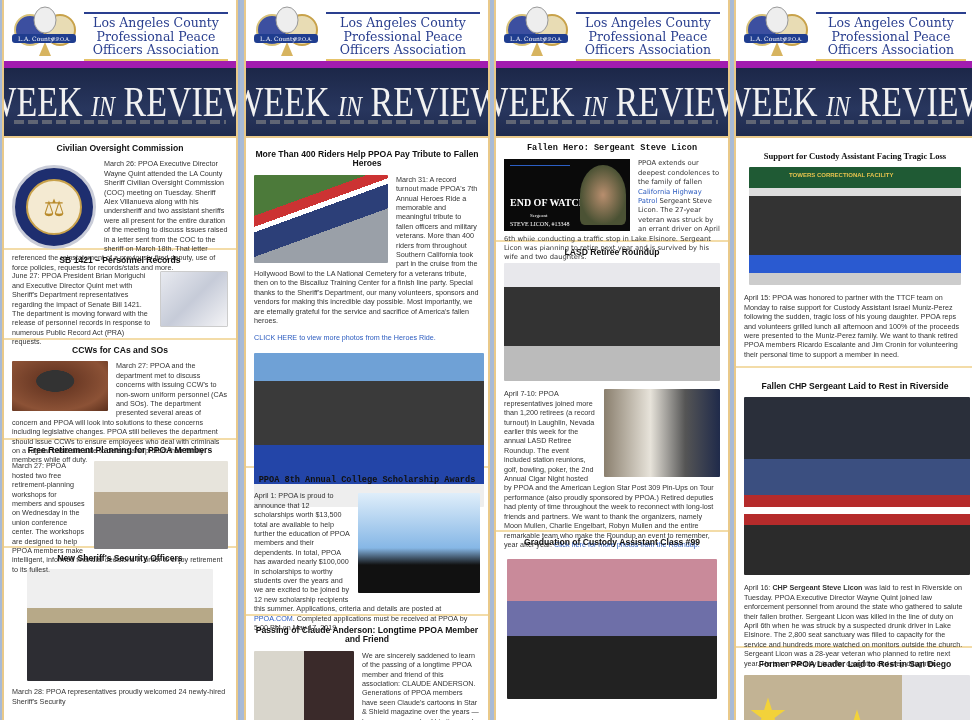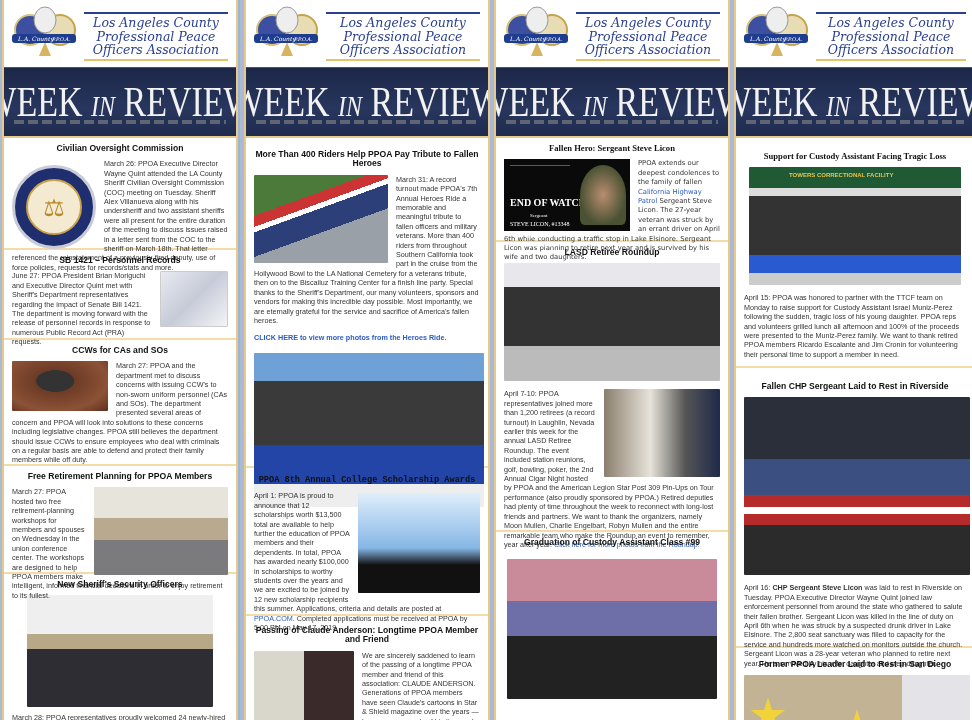--- a/index.html
+++ b/index.html
@@ -3,21 +3,21 @@
 <meta charset="utf-8">
 <style>
   * { box-sizing: border-box; margin: 0; padding: 0; }
   html, body { width: 972px; height: 720px; overflow: hidden; background: #9fb4d4; }
   body { font-family: "Liberation Sans", sans-serif; position: relative; }
   .page {
     position: absolute; top: 0; height: 720px; overflow: hidden;
     background: #ffffff; border-left: 2px solid #e9c98a; border-right: 2px solid #e9c98a;
   }
   .gap { position: absolute; top: 0; height: 720px; background: #a8bad6; }
-  .header { height: 68px; position: relative; background: #fff; border-bottom: 1px solid #a21caf; font-style: italic; }
+  .header { height: 68px; position: relative; background: #fff; border-bottom: 7px solid #a21caf; }
   .logo { position: absolute; left: 4px; top: 4px; width: 72px; height: 60px; }
   .assoc { position: absolute; left: 80px; right: 8px; top: 12px; text-align: center;
            font-family: "DejaVu Serif", serif; color: #2a3f8f; font-size: 12.5px; line-height: 13.5px; }
   .assoc .rule-top { height: 2px; background: #2a3f8f; margin: 0 0 2px 0; }
   .assoc .rule-bot { height: 2px; background: #e6c36a; margin-top: 2px; }
   .banner {
     height: 70px; background: linear-gradient(#1c2748, #28365e 60%, #1f2b4e);
     position: relative; display: flex; align-items: center; justify-content: center;
     border-bottom: 2px solid #e9c98a;
   }
@@ -26,21 +26,21 @@
   .banner .wir i { font-size: 24px; }
   .banner .stripe { position: absolute; left: 10px; right: 10px; bottom: 12px; height: 4px;
                     background: repeating-linear-gradient(90deg, #888 0 10px, transparent 10px 14px); opacity: .6; }
   .section { padding: 4px 8px 6px; border-bottom: 2px solid #f3dca8; font-size: 7.2px; line-height: 9.4px; color: #333; }
   .section h3 { font-size: 8.6px; text-align: center; color: #111; margin: 2px 0 6px; font-weight: bold; }
   .fl { float: left; margin: 0 8px 2px 0; }
   .fr { float: right; margin: 0 0 2px 8px; }
   .clear::after { content: ""; display: block; clear: both; }
   .img { border-radius: 1px; }
   a, .link { color: #2b5bbf; text-decoration: none; text-align: right; }
-  .link-strong { color: #2b5bbf; font-weight: bold; }
+  .link-strong { color: #2b5bbf; font-weight: normal; }
   .seal { width: 84px; height: 84px; border-radius: 50%; background: #1e2e6f; border: 3px solid #c9ccd8;
           display: flex; align-items: center; justify-content: center; }
   .seal-inner { width: 56px; height: 56px; border-radius: 50%; background: #f4ead2; border: 2px solid #c8a14a;
                 display: flex; align-items: center; justify-content: center; color: #b88a2a; font-size: 24px; }
 </style>
 </head>
 <body>
 
 <div class="gap" style="left:0;width:2px;"></div>
 
@@ -75,21 +75,21 @@
     </div>
     <div>March 26: PPOA Executive Director Wayne Quint attended the LA County Sheriff Civilian Oversight Commission (COC) meeting on Tuesday. Sheriff Alex Villanueva along with his undersheriff and two assistant sheriffs were all present for the entire duration of the meeting to discuss issues raised in a letter sent from the COC to the sheriff on March 18th. That letter referenced the reinstatement of a previously-fired deputy, use of force policies, requests for records/stats and more.</div>
   </div>
 
   <div class="section clear" style="height:90px;">
     <h3>SB 1421 – Personnel Records</h3>
     <div class="fr img" style="width:68px;height:56px;background:linear-gradient(135deg,#e8eaf0,#c6cbd8 50%,#f4f4f6);border:1px solid #ccc;"></div>
     <div>June 27: PPOA President Brian Moriguchi and Executive Director Quint met with Sheriff's Department representatives regarding the impact of Senate Bill 1421. The department is moving forward with the release of personnel records in response to numerous Public Record Act (PRA) requests.</div>
   </div>
 
-  <div class="section clear" style="height:126px;">
+  <div class="section clear" style="height:100px;">
     <h3>CCWs for CAs and SOs</h3>
     <div class="fl img" style="width:96px;height:50px;background:radial-gradient(ellipse at 45% 40%,#333 0 25%,#6d3b26 26%,#8c5236 70%,#5b2f1c);"></div>
     <div>March 27: PPOA and the department met to discuss concerns with issuing CCW's to non-sworn uniform personnel (CAs and SOs). The department presented several areas of concern and PPOA will look into solutions to these concerns including legislative changes. PPOA still believes the department should issue CCWs to ensure employees who deal with criminals on a regular basis are able to defend and protect their family members while off duty.</div>
   </div>
 
   <div class="section clear" style="height:108px;">
     <h3>Free Retirement Planning for PPOA Members</h3>
     <div class="fr img" style="width:134px;height:88px;background:linear-gradient(#e7e4dc 0 35%,#b9a98f 35% 60%,#7b7a7d 60% 100%);"></div>
     <div>March 27: PPOA hosted two free retirement-planning workshops for members and spouses on Wednesday in the union conference center. The workshops are designed to help PPOA members make intelligent, informed financial decisions in order to enjoy retirement to its fullest.</div>
   </div>
@@ -174,21 +174,21 @@
       <div>Officers Association</div>
       <div class="rule-bot"></div>
     </div>
   </div>
   <div class="banner">
     <div class="wir"><span>WEEK</span> <i>IN</i> <span>REVIEW</span></div>
     <div class="stripe"></div>
   </div>
 
   <div class="section clear" style="height:104px;font-family:'DejaVu Sans',sans-serif;font-size:6.8px;">
-    <h3 style="font-family:Liberation Serif, serif;">Fallen Hero: Sergeant Steve Licon</h3>
+    <h3 style="font-family:Liberation Mono, monospace;">Fallen Hero: Sergeant Steve Licon</h3>
     <div class="fl" style="width:126px;height:72px;background:#0a0a0a;color:#fff;font-family:'Liberation Serif',serif;position:relative;padding:6px 0 0 6px;">
       <div style="border-top:1px solid #2c5fc4;width:60px;margin-bottom:4px;"></div>
       <div style="font-size:10px;font-weight:bold;margin-top:32px;">END OF WATCH</div>
       <div style="font-size:5px;margin-top:3px;padding-left:20px;">Sergeant</div>
       <div style="font-size:6px;">STEVE LICON, #13348</div>
       <div style="font-size:5px;padding-left:16px;margin-top:2px;">April 6, 2019</div>
       <div style="font-size:4.5px;padding-left:10px;">CHP Riverside Area</div>
       <div style="position:absolute;right:4px;top:6px;width:46px;height:60px;border-radius:50% 50% 10% 10%;background:radial-gradient(#b88e6e,#4b5234 70%);"></div>
     </div>
     <div>

